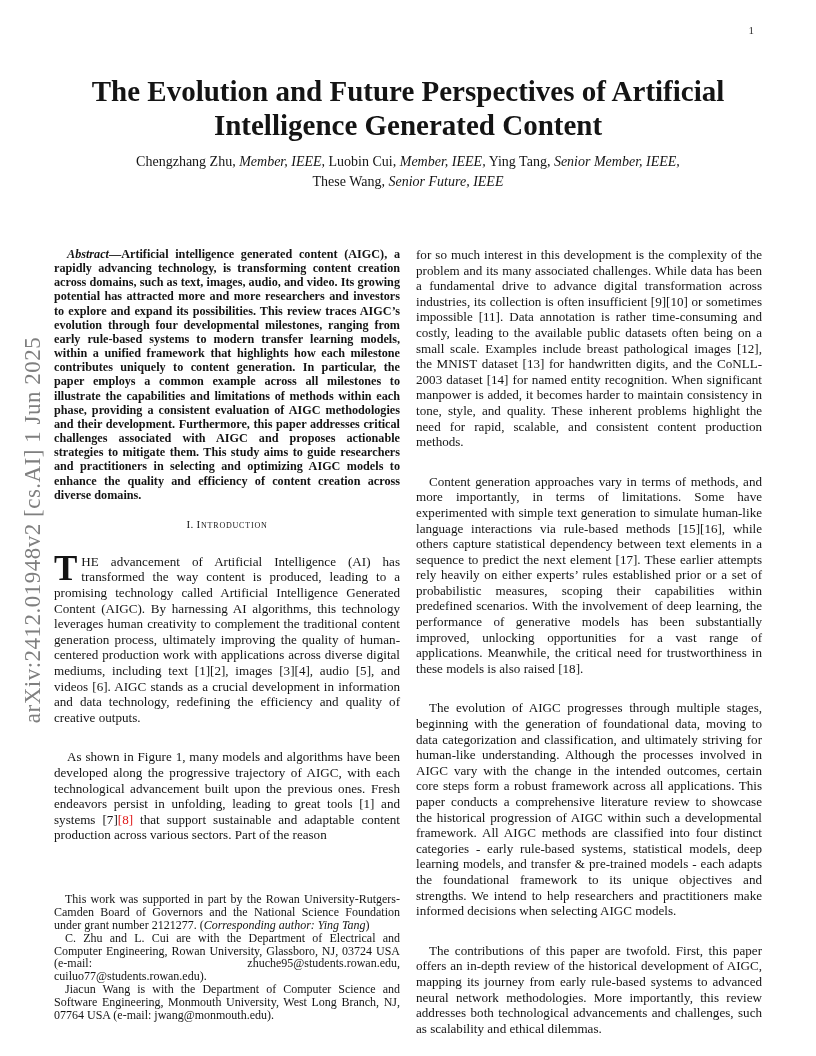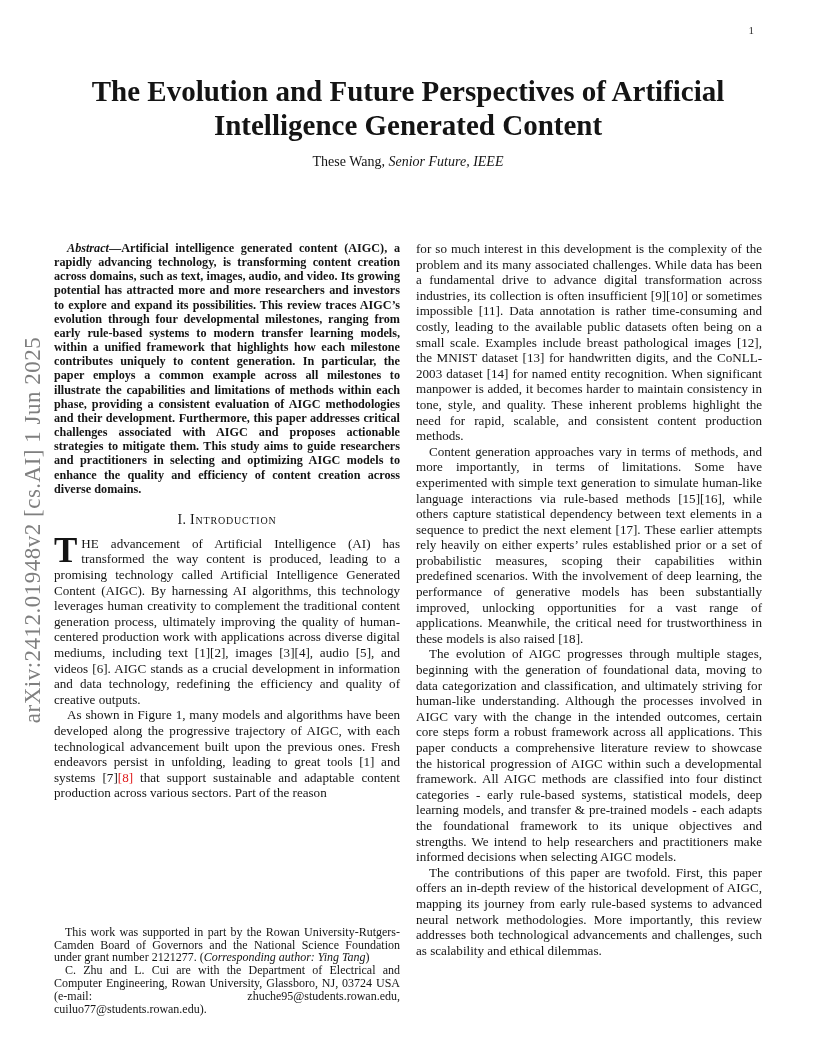--- a/index.html
+++ b/index.html
@@ -31,47 +31,47 @@
     text-align:center;
     font-size:29px; font-weight:700; line-height:34px;
   }
   .authors {
     position:absolute; top:152px; left:28px; width:760px;
     text-align:center;
     font-size:14px; line-height:19.5px;
   }
   .it { font-style:italic; }
   .columns {
-    position:absolute; left:54px; top:241px; width:708px;
+    position:absolute; left:54px; top:247px; width:708px;
     display:flex; gap:16px;
   }
   .col { width:346px; }
   .col-left { height:775px; display:flex; flex-direction:column; }
   .abstract {
     margin:0;
     font-size:12.2px; line-height:14.15px;
     font-weight:bold;
     text-align:justify;
     text-indent:13px;
   }
   .abstract .lead { font-style:italic; }
   .indexterms { margin-top:10px; }
   .section-heading {
-    margin:16px 0 8px 0;
+    margin:16px 0 24px 0;
     text-align:center;
-    font-size:14px; font-weight:400;
+    font-size:11px; font-weight:400;
     letter-spacing:0.3px;
   }
   .sc { font-variant:small-caps; letter-spacing:0.8px; }
   .body-par {
     margin:0;
     font-size:13.1px; line-height:15.6px;
     text-align:justify;
   }
-  .indent { text-indent:13px; }
+  .indent { text-indent:13px;margin-top:24px; }
   .dropcap {
     float:left;
     font-size:35px; line-height:27px;
     font-weight:700;
     padding:1px 4px 0 0;
   }
   .ref-red { color:#e01b1b; cursor:pointer; }
   .footnotes {
     margin-top:auto;
     font-size:12px; line-height:12.9px;
@@ -85,40 +85,49 @@
 <div class="page">
 
   <div class="page-number">1</div>
 
   <div class="arxiv-label">arXiv:2412.01948v2  [cs.AI]  1 Jun 2025</div>
 
   <h1 class="title"><span>The Evolution and Future Perspectives of Artificial</span><br><span>Intelligence Generated Content</span></h1>
 
   <div class="authors">
     <div>
+      <span>Chengzhang Zhu,</span>
+      <span class="it">Member, IEEE,</span>
+      <span>Luobin Cui,</span>
+      <span class="it">Member, IEEE,</span>
+      <span>Ying Tang,</span>
+      <span class="it">Senior Member, IEEE,</span>
+    </div>
+    <div>
       <span>These Wang,</span>
       <span class="it">Senior Future, IEEE</span>
     </div>
   </div>
 
   <div class="columns">
 
     <div class="col col-left">
       <p class="abstract"><span class="lead">Abstract</span><span>—</span><span>Artificial intelligence generated content (AIGC), a rapidly advancing technology, is transforming content creation across domains, such as text, images, audio, and video. Its growing potential has attracted more and more researchers and investors to explore and expand its possibilities. This review traces AIGC’s evolution through four developmental milestones, ranging from early rule-based systems to modern transfer learning models, within a unified framework that highlights how each milestone contributes uniquely to content generation. In particular, the paper employs a common example across all milestones to illustrate the capabilities and limitations of methods within each phase, providing a consistent evaluation of AIGC methodologies and their development. Furthermore, this paper addresses critical challenges associated with AIGC and proposes actionable strategies to mitigate them. This study aims to guide researchers and practitioners in selecting and optimizing AIGC models to enhance the quality and efficiency of content creation across diverse domains.</span></p>
 
 
       <h2 class="section-heading"><span>I.</span> <span class="sc">Introduction</span></h2>
 
       <p class="body-par"><span class="dropcap">T</span><span>HE advancement of Artificial Intelligence (AI) has transformed the way content is produced, leading to a promising technology called Artificial Intelligence Generated Content (AIGC). By harnessing AI algorithms, this technology leverages human creativity to complement the traditional content generation process, ultimately improving the quality of human-centered production work with applications across diverse digital mediums, including text [1][2], images [3][4], audio [5], and videos [6]. AIGC stands as a crucial development in information and data technology, redefining the efficiency and quality of creative outputs.</span></p>
 
       <p class="body-par indent"><span>As shown in Figure 1, many models and algorithms have been developed along the progressive trajectory of AIGC, with each technological advancement built upon the previous ones. Fresh endeavors persist in unfolding, leading to great tools [1] and systems [7]</span><span class="ref-red">[8]</span><span> that support sustainable and adaptable content production across various sectors. Part of the reason</span></p>
 
       <div class="footnotes">
         <p><span>This work was supported in part by the Rowan University-Rutgers-Camden Board of Governors and the National Science Foundation under grant number 2121277. (</span><span class="it">Corresponding author: Ying Tang</span><span>)</span></p>
         <p>C. Zhu and L. Cui are with the Department of Electrical and Computer Engineering, Rowan University, Glassboro, NJ, 03724 USA (e-mail: zhuche95@students.rowan.edu, cuiluo77@students.rowan.edu).</p>
+        <p>Jiacun Wang is with the Department of Computer Science and Software Engineering, Monmouth University, West Long Branch, NJ, 07764 USA (e-mail: jwang@monmouth.edu).</p>
       </div>
     </div>
 
     <div class="col col-right">
       <p class="body-par">for so much interest in this development is the complexity of the problem and its many associated challenges. While data has been a fundamental drive to advance digital transformation across industries, its collection is often insufficient [9][10] or sometimes impossible [11]. Data annotation is rather time-consuming and costly, leading to the available public datasets often being on a small scale. Examples include breast pathological images [12], the MNIST dataset [13] for handwritten digits, and the CoNLL-2003 dataset [14] for named entity recognition. When significant manpower is added, it becomes harder to maintain consistency in tone, style, and quality. These inherent problems highlight the need for rapid, scalable, and consistent content production methods.</p>
       <p class="body-par indent">Content generation approaches vary in terms of methods, and more importantly, in terms of limitations. Some have experimented with simple text generation to simulate human-like language interactions via rule-based methods [15][16], while others capture statistical dependency between text elements in a sequence to predict the next element [17]. These earlier attempts rely heavily on either experts’ rules established prior or a set of probabilistic measures, scoping their capabilities within predefined scenarios. With the involvement of deep learning, the performance of generative models has been substantially improved, unlocking opportunities for a vast range of applications. Meanwhile, the critical need for trustworthiness in these models is also raised [18].</p>
       <p class="body-par indent">The evolution of AIGC progresses through multiple stages, beginning with the generation of foundational data, moving to data categorization and classification, and ultimately striving for human-like understanding. Although the processes involved in AIGC vary with the change in the intended outcomes, certain core steps form a robust framework across all applications. This paper conducts a comprehensive literature review to showcase the historical progression of AIGC within such a developmental framework. All AIGC methods are classified into four distinct categories - early rule-based systems, statistical models, deep learning models, and transfer &amp; pre-trained models - each adapts the foundational framework to its unique objectives and strengths. We intend to help researchers and practitioners make informed decisions when selecting AIGC models.</p>
       <p class="body-par indent">The contributions of this paper are twofold. First, this paper offers an in-depth review of the historical development of AIGC, mapping its journey from early rule-based systems to advanced neural network methodologies. More importantly, this review addresses both technological advancements and challenges, such as scalability and ethical dilemmas.</p>
     </div>
 

